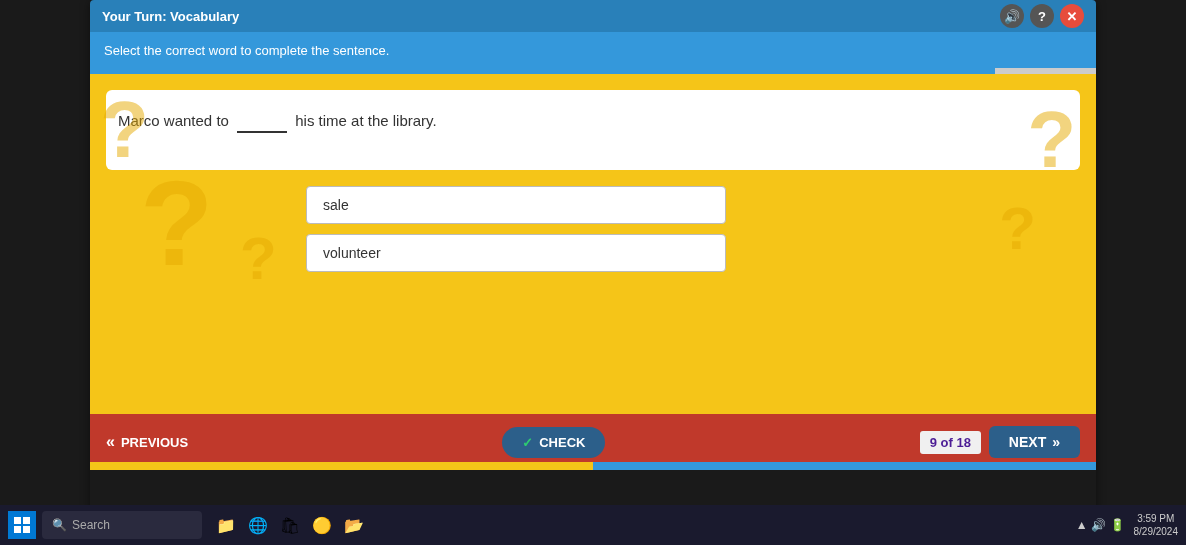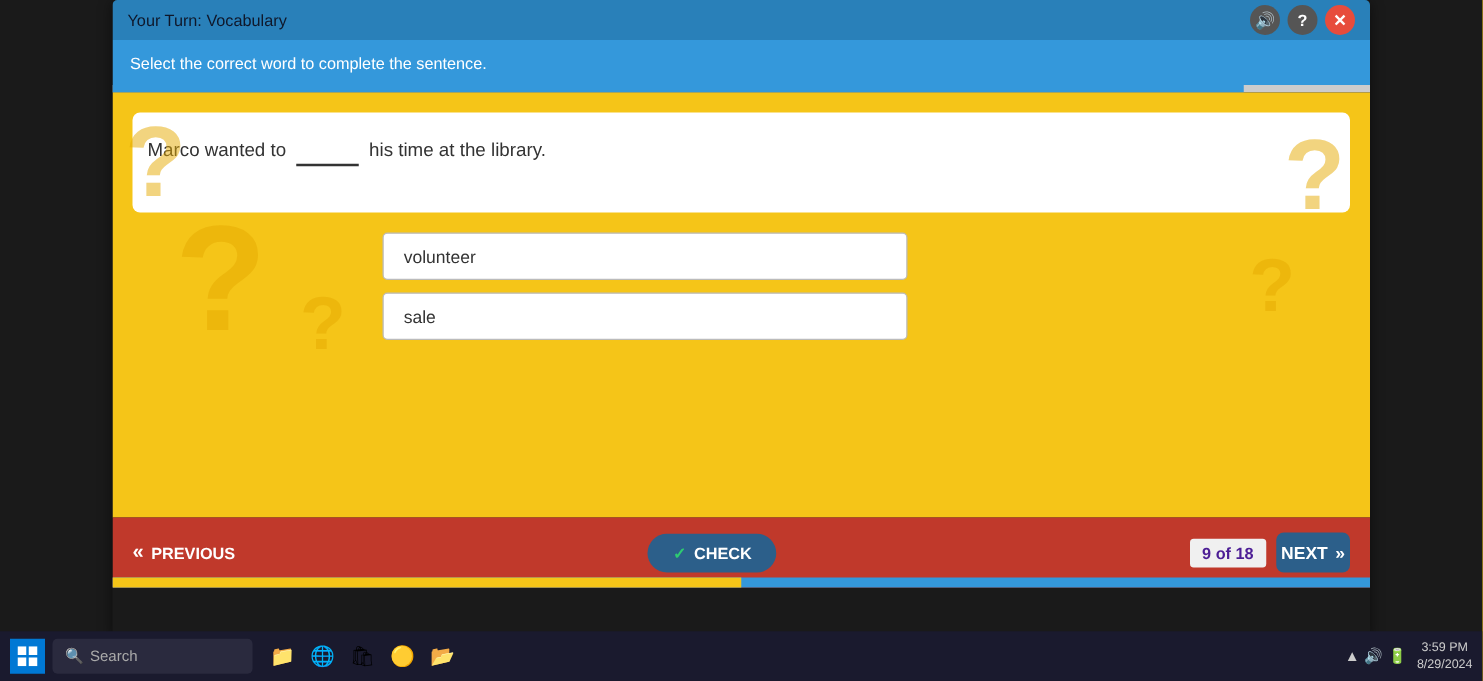--- a/index.html
+++ b/index.html
@@ -25,23 +25,23 @@
     
     .title-bar {
       background: #2980b9;
       padding: 6px 12px;
       display: flex;
       align-items: center;
       justify-content: space-between;
       height: 32px;
     }
     .title-bar-text {
-      color: #0f172a;
-      font-size: 13px;
-      font-weight: normal;
+      color: #ffffff;
+      font-size: 13px;
+      font-weight: bold;
     }
     .title-controls {
       display: flex;
       gap: 6px;
       align-items: center;
     }
     .title-btn {
       width: 24px; height: 24px;
       border-radius: 50%;
       display: flex; align-items: center; justify-content: center;
@@ -205,21 +205,21 @@
       font-weight: bold;
       background: #f0f0f0;
       padding: 4px 10px;
       border-radius: 3px;
     }
     .next-btn {
       background: #2c5f8a;
       color: white;
       border: none;
       border-radius: 6px;
-      padding: 8px 4px;
+      padding: 8px 20px;
       font-size: 14px;
       font-weight: bold;
       cursor: pointer;
       display: flex;
       align-items: center;
       gap: 6px;
     }
 
     
     .taskbar {
@@ -324,22 +324,22 @@
       <span class="deco-text" style="left:150px;top:150px;font-size:60px;">?</span>
     </div>
 
     <div class="sentence-card">
       <span>Marco wanted to</span>
       <span class="blank-line"></span>
       <span>his time at the library.</span>
     </div>
 
     <div class="options-container">
+      <button class="option-btn">sale</button>
       <button class="option-btn">volunteer</button>
-      <button class="option-btn">sale</button>
     </div>
 
   </div>
 
   <div class="bottom-bar">
     <button class="prev-btn">
       <span class="prev-icon">«</span>
       <span>PREVIOUS</span>
     </button>
 

